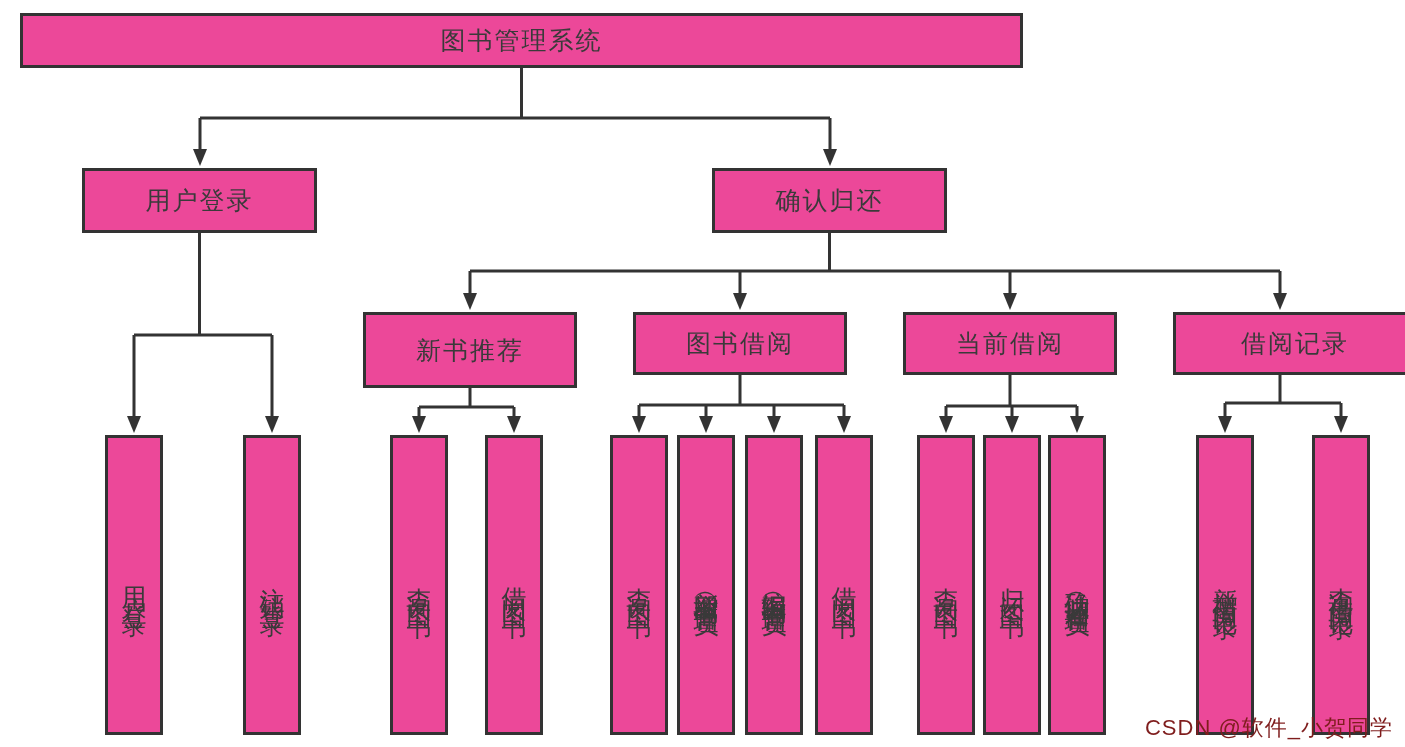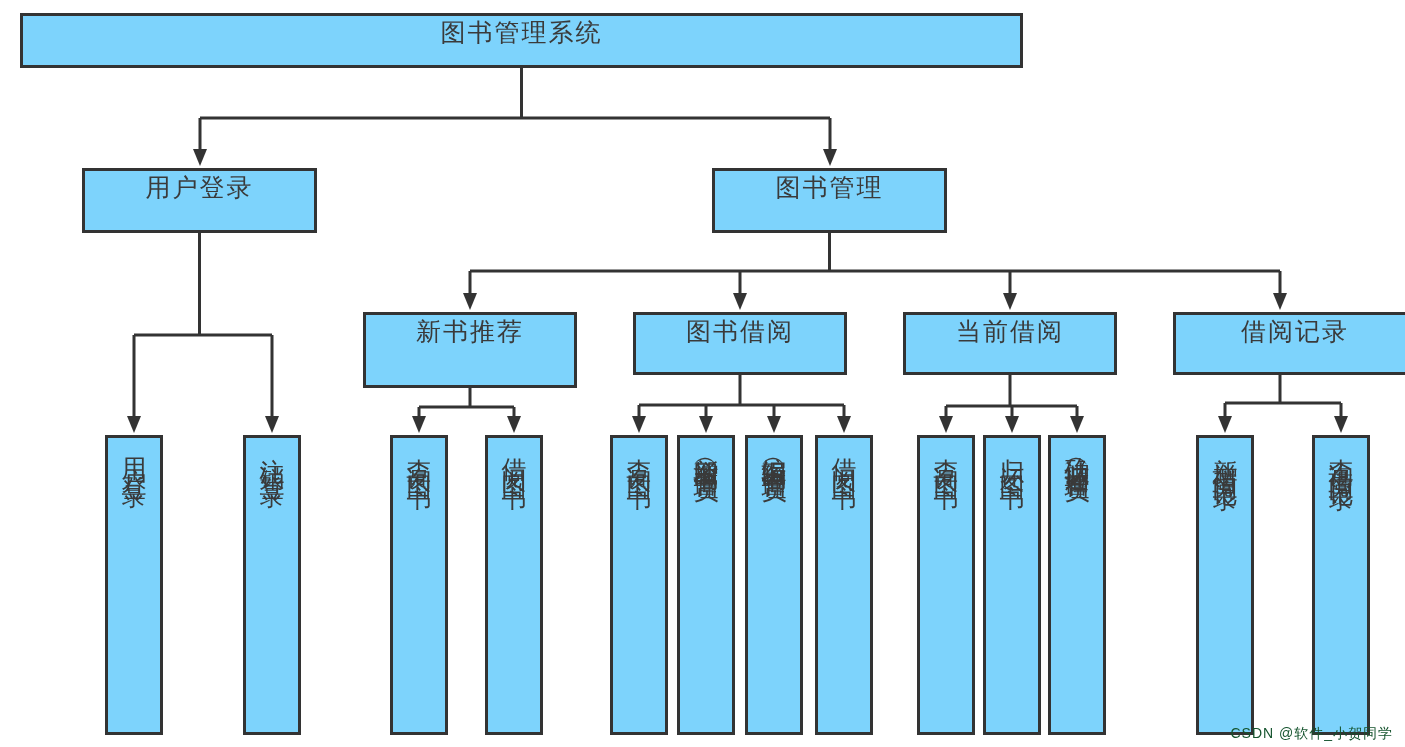--- a/index.html
+++ b/index.html
@@ -18,24 +18,24 @@
   .connectors {
     position: absolute;
     left: 0;
     top: 0;
     width: 1405px;
     height: 747px;
   }
   .node {
     position: absolute;
     box-sizing: border-box;
-    background: #7dd3fc;
+    background: #ec4899;
     border: 3px solid #333333;
     display: flex;
-    align-items: flex-start;
+    align-items: center;
     justify-content: center;
     color: #333333;
   }
   .hnode .hlabel {
     font-size: 25px;
     letter-spacing: 2px;
     white-space: nowrap;
     color: #3a3a3a;
   }
   .vnode {
@@ -48,22 +48,22 @@
     text-orientation: upright;
     font-size: 25px;
     line-height: 1;
     white-space: nowrap;
     color: #3a3a3a;
   }
   .watermark {
     position: absolute;
     right: 12px;
     bottom: 4px;
-    font-size: 14px;
-    color: #14532d;
+    font-size: 22px;
+    color: #7f1d1d;
     letter-spacing: 1px;
     white-space: nowrap;
   }
 </style>
 </head>
 <body>
 
 <div class="canvas">
 
   <svg class="connectors" viewBox="0 0 1405 747" xmlns="http://www.w3.org/2000/svg">
@@ -103,21 +103,21 @@
   </svg>
 
   <div class="node hnode" style="left:20px;top:13px;width:1003px;height:55px">
     <span class="hlabel">图书管理系统</span>
   </div>
 
   <div class="node hnode" style="left:82px;top:168px;width:235px;height:65px">
     <span class="hlabel">用户登录</span>
   </div>
   <div class="node hnode" style="left:712px;top:168px;width:235px;height:65px">
-    <span class="hlabel">图书管理</span>
+    <span class="hlabel">确认归还</span>
   </div>
 
   <div class="node hnode" style="left:363px;top:312px;width:214px;height:76px">
     <span class="hlabel">新书推荐</span>
   </div>
   <div class="node hnode" style="left:633px;top:312px;width:214px;height:63px">
     <span class="hlabel">图书借阅</span>
   </div>
   <div class="node hnode" style="left:903px;top:312px;width:214px;height:63px">
     <span class="hlabel">当前借阅</span>

